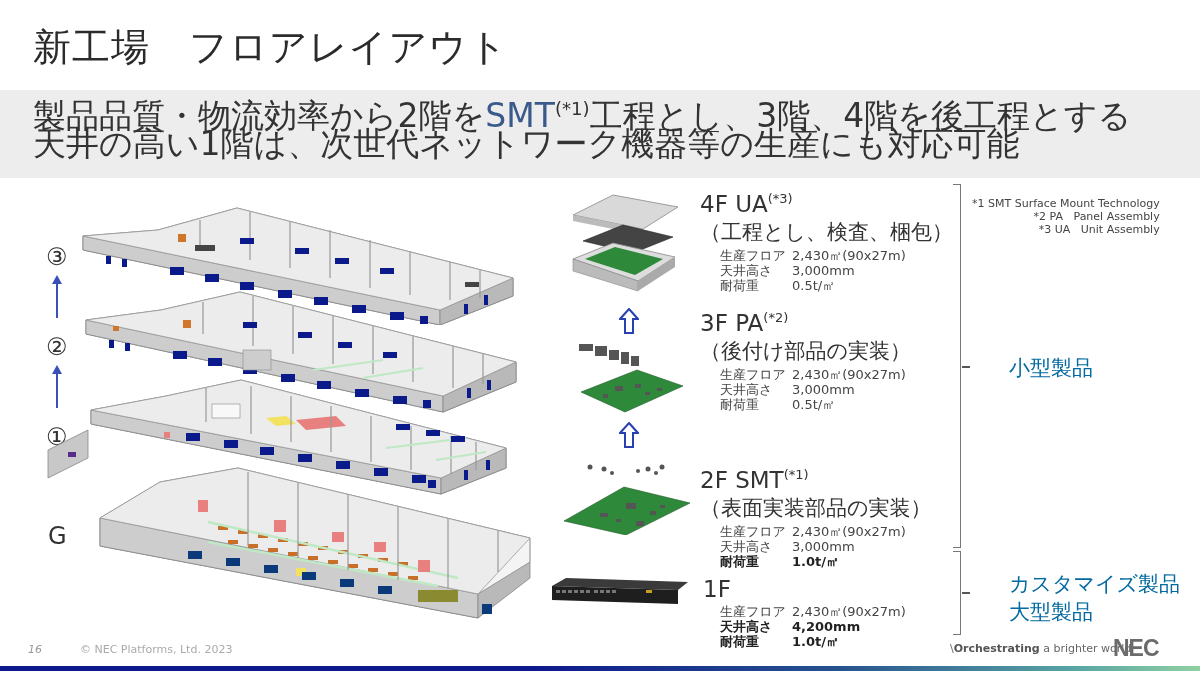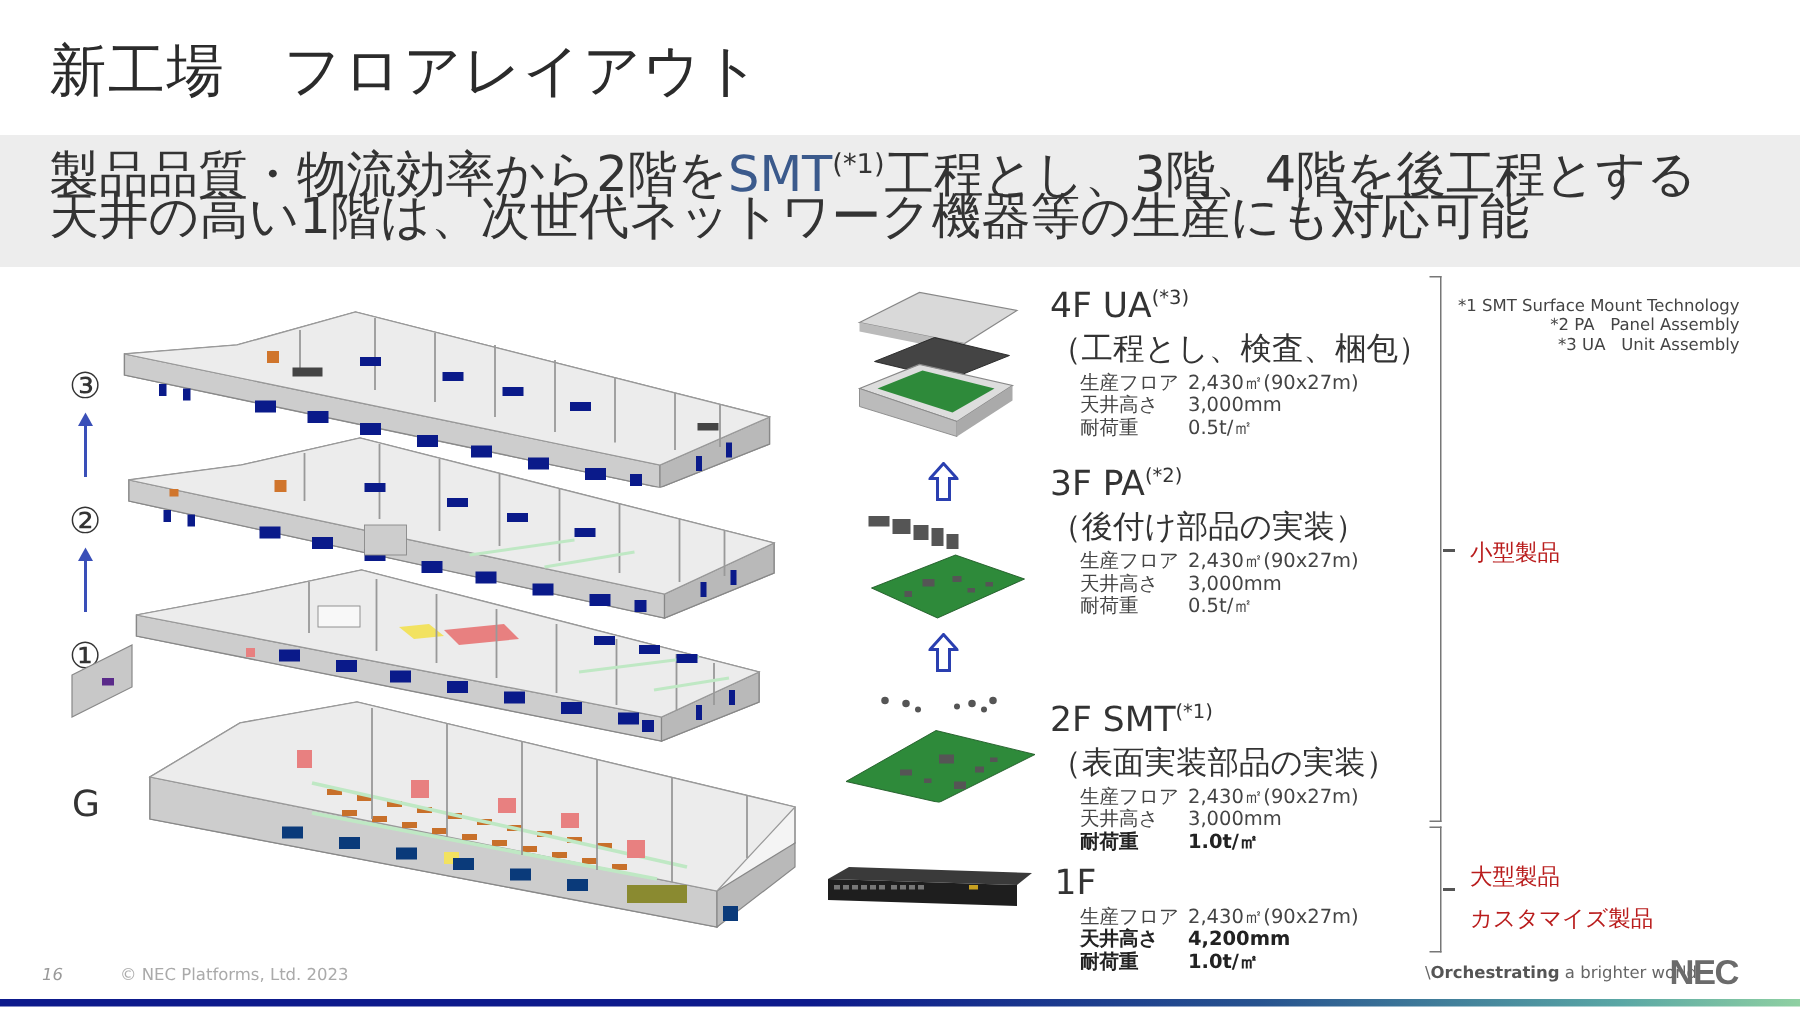--- a/index.html
+++ b/index.html
@@ -30,21 +30,21 @@
   .spec .head { font-size: 23px; white-space: nowrap; }
   .spec .head .sup { font-size: 13px; }
   .spec .sub { font-size: 21px; white-space: nowrap; margin-top: 1px; }
   .spec table { border-collapse: collapse; margin-left: 20px; margin-top: 2px; }
   .spec td { font-size: 13px; line-height: 15px; color: #444; padding: 0; white-space: nowrap; }
   .spec td.k { width: 72px; }
   .spec td.bold { font-weight: bold; color: #222; }
 
   .bracket { position: absolute; border-right: 1.5px solid #777; border-top: 1.5px solid #777; border-bottom: 1.5px solid #777; width: 8px; }
   .bracket-tick { position: absolute; width: 8px; height: 1.5px; background: #555; }
-  .group-label { position: absolute; font-size: 15px; color: #b91c1c; white-space: nowrap; line-height: 28px; }
+  .group-label { position: absolute; font-size: 21px; color: #0369a1; white-space: nowrap; line-height: 28px; margin-left: 29px; }
 
   .notes { position: absolute; left: 972px; top: 197px; font-size: 11px; color: #444; line-height: 13px; white-space: pre; text-align: right; }
 
   .footer-page { position: absolute; left: 28px; top: 643px; font-size: 11px; color: #999; font-style: italic; }
   .footer-copy { position: absolute; left: 80px; top: 643px; font-size: 11px; color: #aaa; }
   .tagline { position: absolute; left: 950px; top: 642px; font-size: 11px; color: #666; }
   .tagline b { color: #555; }
   .nec-logo { position: absolute; left: 1113px; top: 635px; font-size: 23px; font-weight: bold; color: #6b6b6b; letter-spacing: -1px; font-family: "Liberation Sans", sans-serif; }
   .footer-bar { position: absolute; left: 0; top: 666px; width: 1200px; height: 5px; background: linear-gradient(90deg, #0d1a8c 0%, #0d1a8c 45%, #27538f 70%, #5aa7a5 90%, #8fd0a2 100%); }
 </style>
@@ -430,22 +430,22 @@
     </table>
 </div>
 
 <div class="bracket" style="left:953px; top:184px; height:364px;"></div>
 <div class="bracket-tick" style="left:962px; top:366px;"></div>
 <div class="group-label" style="left:980px; top:354px;">小型製品</div>
 
 <div class="bracket" style="left:953px; top:551px; height:84px;"></div>
 <div class="bracket-tick" style="left:962px; top:592px;"></div>
 <div class="group-label" style="left:980px; top:570px;">
+  <div>カスタマイズ製品</div>
   <div>大型製品</div>
-  <div>カスタマイズ製品</div>
 </div>
 
 <div class="notes"><div>*1 SMT Surface Mount Technology</div><div>*2 PA   Panel Assembly</div><div>*3 UA   Unit Assembly</div></div>
 
 <div class="footer-page">16</div>
 <div class="footer-copy">© NEC Platforms, Ltd. 2023</div>
 <div class="tagline">\<b>Orchestrating</b><span> a brighter world</span></div>
 <div class="nec-logo">NEC</div>
 <div class="footer-bar"></div>
 

